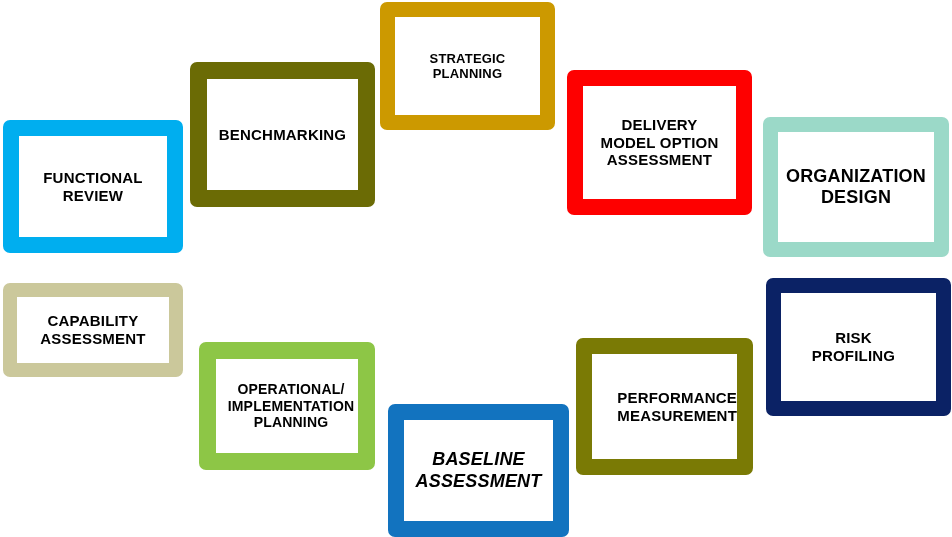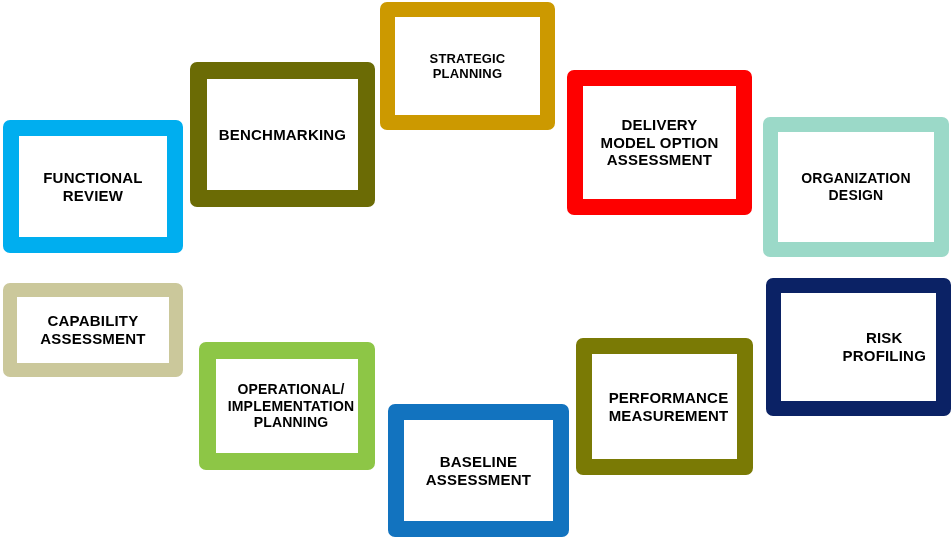--- a/index.html
+++ b/index.html
@@ -30,22 +30,22 @@
   .node-label {
     font-weight: bold;
     color: #000000;
     text-align: center;
     line-height: 1.18;
     letter-spacing: 0.2px;
     white-space: pre-line;
     user-select: none;
   }
   
-  .align-right { justify-content: flex-end; padding-right: 10px; }
-  .align-left  { justify-content: center; padding-left: 8px; }
+  .align-right { padding-right: 10px; }
+  .align-left  { justify-content: flex-end; padding-left: 8px; }
   .overflow-label { overflow: visible; }
 </style>
 </head>
 <body>
 
 <div id="canvas">
     <div class="node" style="left: 3px; top: 120px; width: 180px; height: 133px; border: 16px solid rgb(0, 174, 239);">
       <div class="node-label" style="font-size: 15px;">FUNCTIONAL
 REVIEW</div>
     </div>
@@ -55,33 +55,33 @@
     <div class="node" style="left: 380px; top: 2px; width: 175px; height: 128px; border: 15px solid rgb(204, 153, 0);">
       <div class="node-label" style="font-size: 13px;">STRATEGIC
 PLANNING</div>
     </div>
     <div class="node" style="left: 567px; top: 70px; width: 185px; height: 145px; border: 16px solid rgb(254, 0, 0);">
       <div class="node-label" style="font-size: 15px;">DELIVERY
 MODEL OPTION
 ASSESSMENT</div>
     </div>
     <div class="node" style="left: 763px; top: 117px; width: 186px; height: 140px; border: 15px solid rgb(155, 217, 200);">
-      <div class="node-label" style="font-size: 14px;">ORGANIZATION
+      <div class="node-label" style="font-size: 18px;">ORGANIZATION
 DESIGN</div>
     </div>
     <div class="node align-right" style="left: 766px; top: 278px; width: 185px; height: 138px; border: 15px solid rgb(11, 34, 101);">
       <div class="node-label overflow-label" style="font-size: 15px;">RISK
 PROFILING</div>
     </div>
     <div class="node align-left" style="left: 576px; top: 338px; width: 177px; height: 137px; border: 16px solid rgb(122, 122, 5);">
       <div class="node-label overflow-label" style="font-size: 15px;">PERFORMANCE
 MEASUREMENT</div>
     </div>
     <div class="node" style="left: 388px; top: 404px; width: 181px; height: 133px; border: 16px solid rgb(18, 115, 191);">
-      <div class="node-label" style="font-size: 15px;">BASELINE
+      <div class="node-label" style="font-size: 18px; font-style: italic;">BASELINE
 ASSESSMENT</div>
     </div>
     <div class="node" style="left: 199px; top: 342px; width: 176px; height: 128px; border: 17px solid rgb(141, 198, 70); padding-left: 8px;">
       <div class="node-label" style="font-size: 14px;">OPERATIONAL/
 IMPLEMENTATION
 PLANNING</div>
     </div>
     <div class="node" style="left: 3px; top: 283px; width: 180px; height: 94px; border: 14px solid rgb(203, 200, 155);">
       <div class="node-label" style="font-size: 15px;">CAPABILITY
 ASSESSMENT</div>

